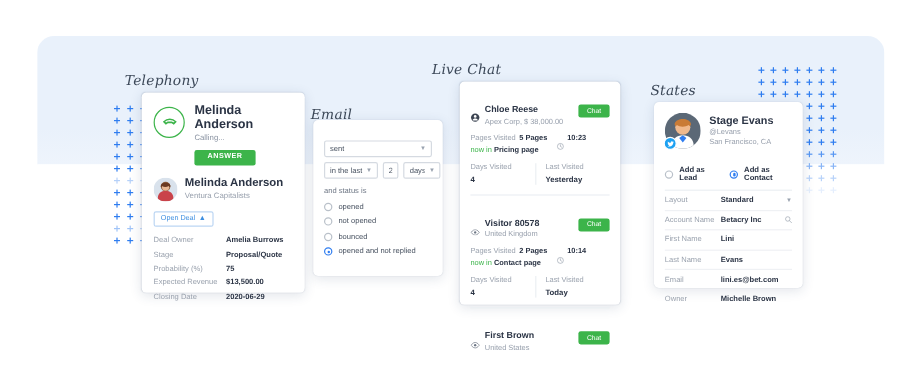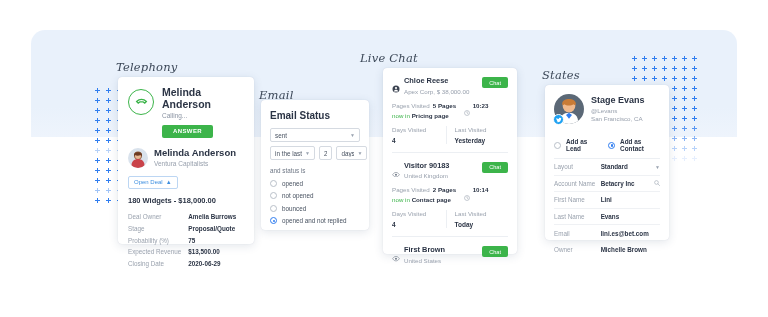--- a/index.html
+++ b/index.html
@@ -136,21 +136,21 @@
   }
   .radio.on { border-color: #2f7df0; }
   .radio.on::after {
     content: ""; position: absolute; left: 1.6px; top: 1.6px;
     width: 2.8px; height: 2.8px; border-radius: 50%; background: #2f7df0;
   }
   .radio-lbl { font-size: 6.3px; color: #46505f; }
 
   
   #card-chat { left: 383px; top: 68px; width: 134px; height: 186px; padding: 0 9px; }
-  .chat-entry { padding: 9px 0 8px; border-bottom: 1px solid #eceff3; }
+  .chat-entry { padding: 19px 0 8px; border-bottom: 1px solid #eceff3; }
   .chat-entry:last-child { border-bottom: none; }
   .chat-head { display: flex; align-items: flex-start; }
   .chat-ico { width: 8px; height: 8px; margin: 1.5px 4px 0 0; flex: none; }
   .chat-name { font-size: 7.4px; font-weight: bold; color: #2b3445; line-height: 1.15; }
   .chat-sub { font-size: 6.2px; color: #98a0ad; margin-top: 2px; }
   .chat-btn {
     margin-left: auto; background: #3cb44a; color: #fff;
     font-size: 5.6px; padding: 2.5px 7px; border-radius: 2px;
     border: none; cursor: pointer; flex: none;
   }
@@ -318,21 +318,21 @@
       <span class="dot" style="opacity: 0.34;"></span>
       <span class="dot" style="opacity: 0.12;"></span>
       <span class="dot" style="opacity: 0.12;"></span>
       <span class="dot" style="opacity: 0.12;"></span>
       <span class="dot" style="opacity: 0.12;"></span>
       <span class="dot" style="opacity: 0.12;"></span>
       <span class="dot" style="opacity: 0.12;"></span>
       <span class="dot" style="opacity: 0.12;"></span>
     </div>
 
-  <div class="script-label" style="left:116px; top:60px;">Telephony</div>
+  <div class="script-label" style="left:104px; top:60px;">Telephony</div>
   <div class="script-label" style="left:259px; top:88px;">Email</div>
   <div class="script-label" style="left:360px; top:51px;">Live Chat</div>
   <div class="script-label" style="left:542px; top:68px;">States</div>
 
   <div class="card" id="card-telephony">
     <div class="tel-callrow">
       <div class="phone-circle">
         <svg viewBox="0 0 24 24" fill="none" stroke="#3cb44a" stroke-width="2.4" stroke-linecap="round">
           <path d="M3 10c5-5 13-5 18 0l-3 3-3-2-6 0-3 2z"></path>
         </svg>
@@ -358,21 +358,20 @@
         <div class="c-name">Melinda Anderson</div>
         <div class="c-org">Ventura Capitalists</div>
       </div>
     </div>
 
     <div class="open-deal">
       <span>Open Deal</span>
       <span>▲</span>
     </div>
 
-    <div class="deal-title">180 Widgets - $18,000.00</div>
 
     <table class="deal-table">
       <tbody>
         <tr>
           <td class="k">Deal Owner</td>
           <td class="v">Amelia Burrows</td>
         </tr>
         <tr>
           <td class="k">Stage</td>
           <td class="v">Proposal/Quote</td>
@@ -387,21 +386,20 @@
         </tr>
         <tr>
           <td class="k">Closing Date</td>
           <td class="v">2020-06-29</td>
         </tr>
       </tbody>
     </table>
   </div>
 
   <div class="card" id="card-email">
-    <div class="email-title">Email Status</div>
 
     <div class="sel" style="margin-top:7px;">
       <span class="cv">sent</span>
       <span class="caret">▼</span>
     </div>
 
     <div class="row-sel">
       <div class="sel s1">
         <span class="cv">in the last</span>
         <span class="caret">▼</span>
@@ -481,21 +479,21 @@
 
     <div class="chat-entry">
       <div class="chat-head">
         <span class="chat-ico">
           <svg viewBox="0 0 18 12">
               <path d="M9 .8C4.6.8 1.4 6 1.4 6s3.2 5.2 7.6 5.2S16.6 6 16.6 6 13.4.8 9 .8z" fill="none" stroke="#6d7684" stroke-width="1.3"></path>
               <circle cx="9" cy="6" r="2.2" fill="#6d7684"></circle>
             </svg>
         </span>
         <div>
-          <div class="chat-name">Visitor 90183</div>
+          <div class="chat-name">Visitor 80578</div>
           <div class="chat-sub">United Kingdom</div>
         </div>
         <button class="chat-btn">Chat</button>
       </div>
       <div class="chat-meta">
         <span class="mk">Pages Visited</span>
         <span class="mv">2 Pages</span>
         <span class="clock">
           <svg viewBox="0 0 16 16">
               <circle cx="8" cy="8" r="6.6" fill="none" stroke="#9aa2ae" stroke-width="1.5"></circle>

